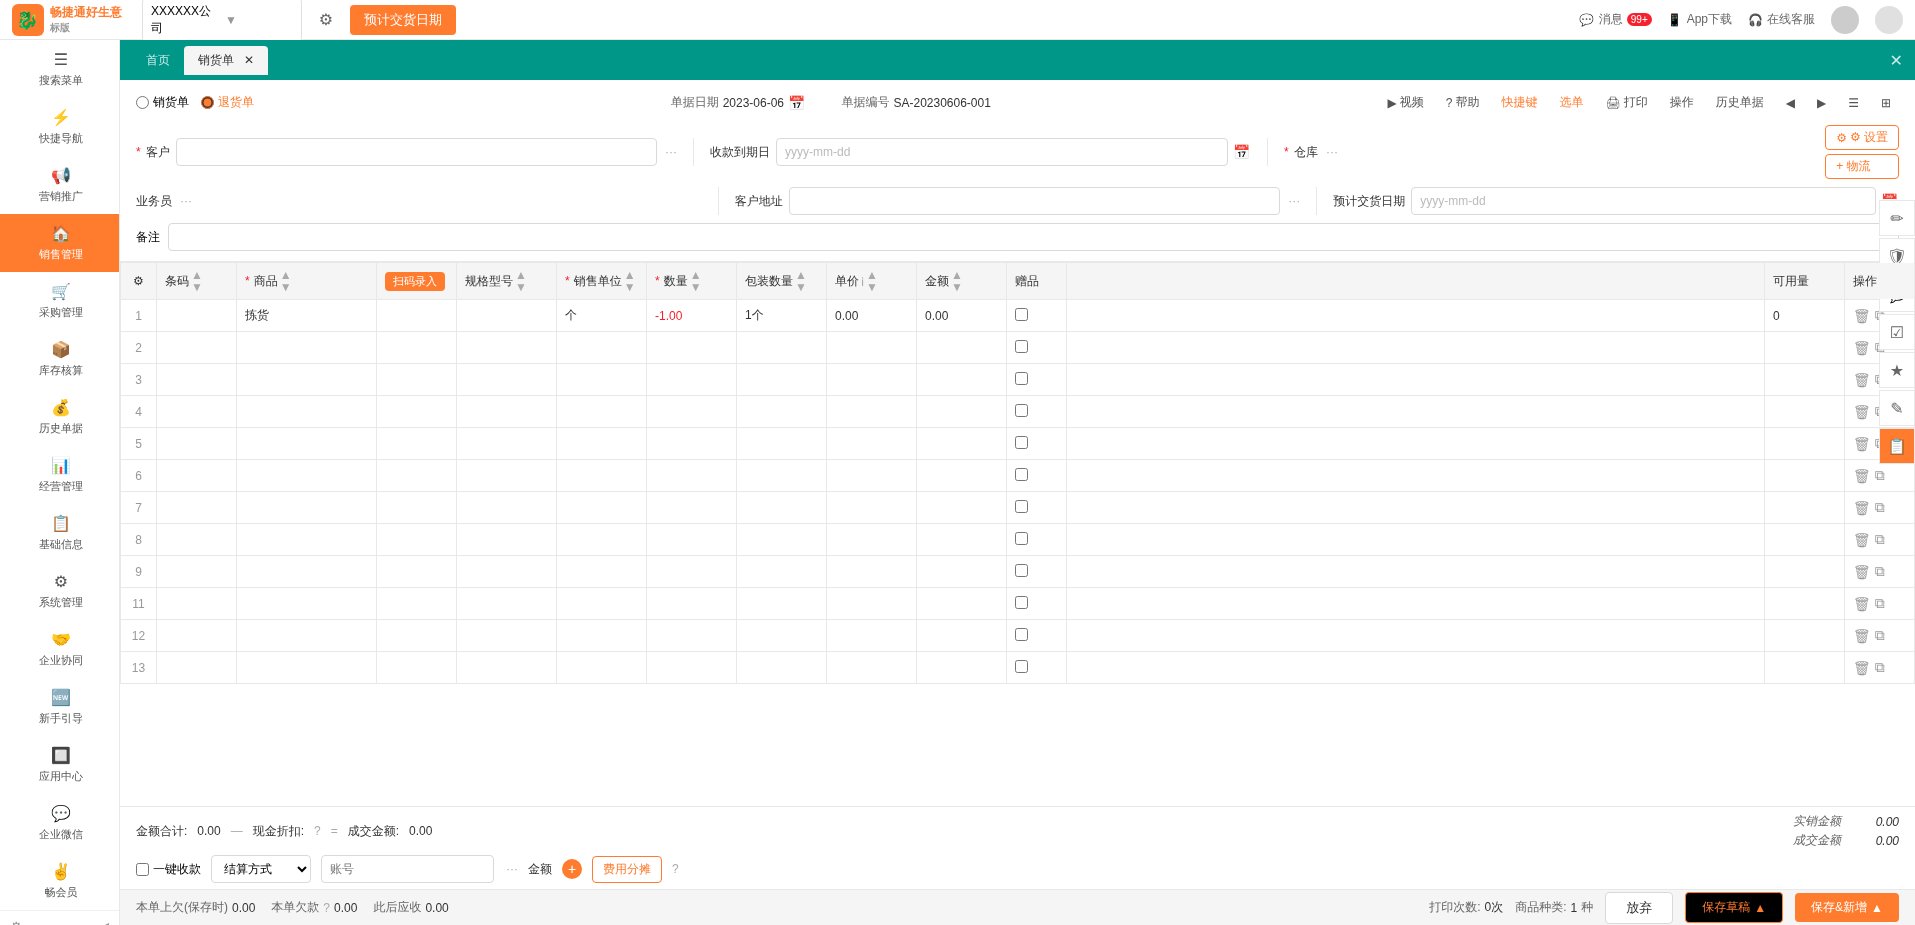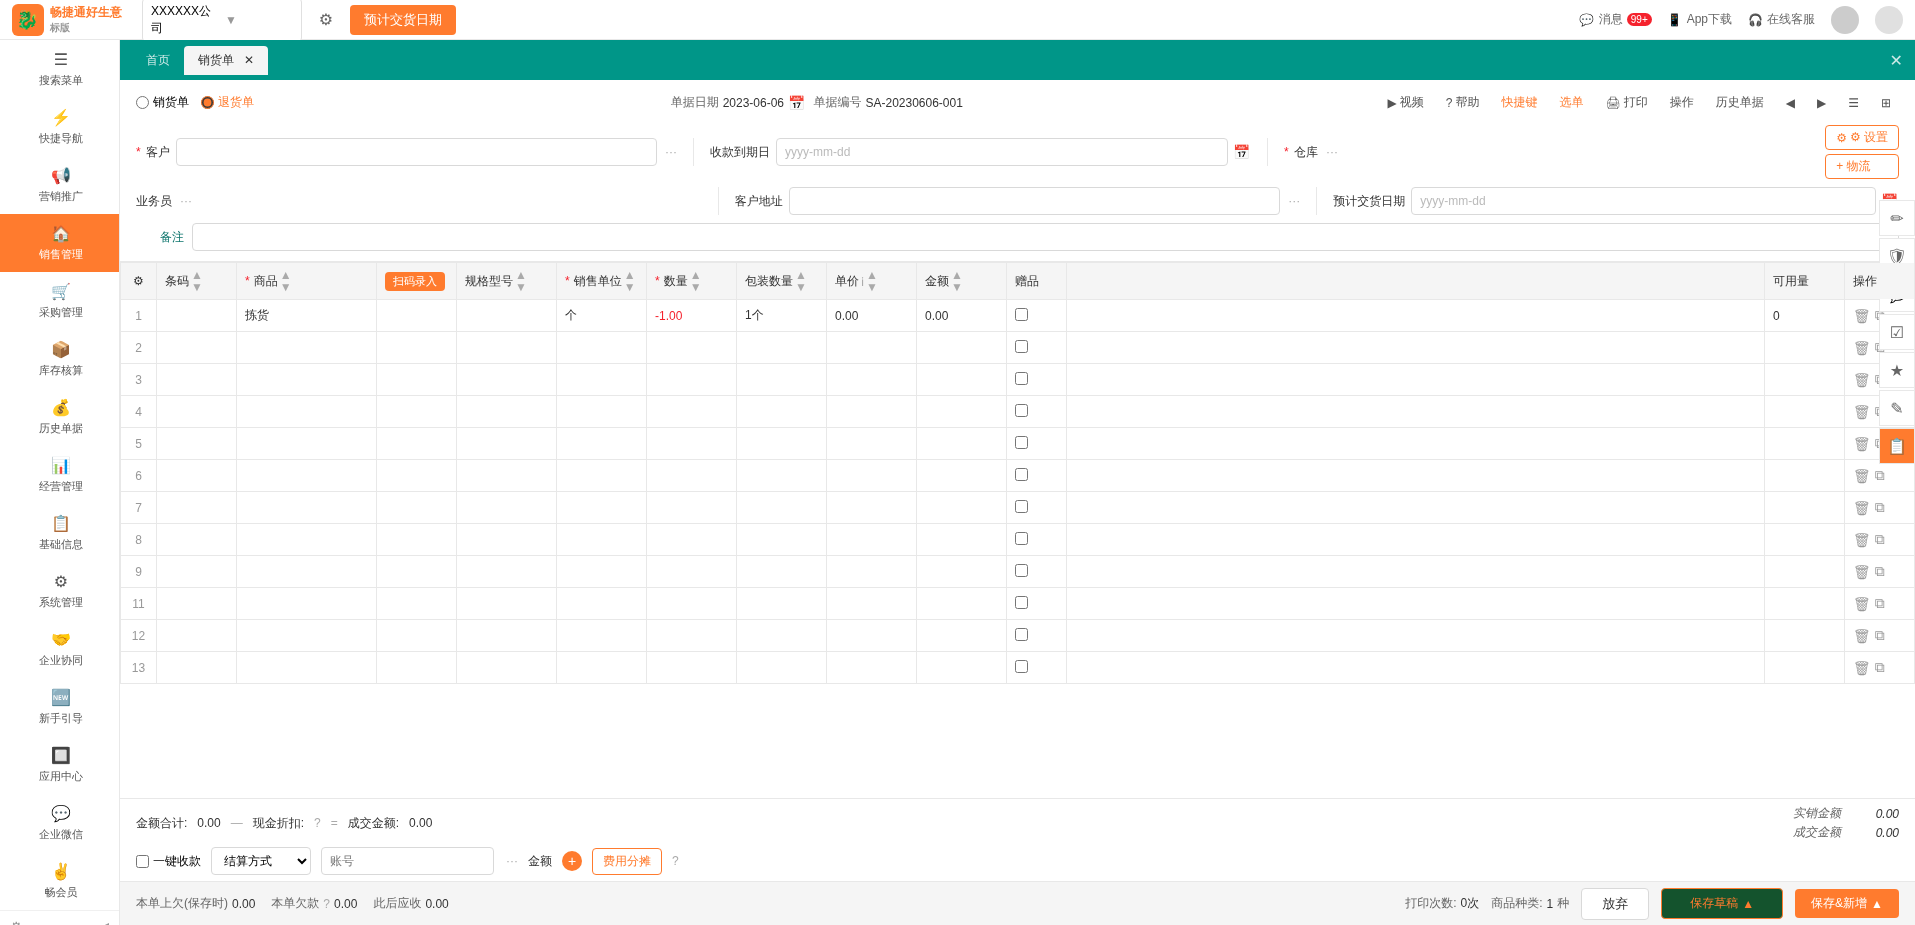--- a/index.html
+++ b/index.html
@@ -87,21 +87,21 @@
     .tab-bar-right { margin-left: auto; color: rgba(255,255,255,0.8); font-size: 16px; cursor: pointer; }
 
     
     .form-area {
       background: #fff; padding: 10px 16px; border-bottom: 1px solid #e8e8e8;
     }
     .radio-group { display: flex; align-items: center; gap: 12px; }
     .radio-item { display: flex; align-items: center; gap: 4px; cursor: pointer; }
     .radio-item input[type=radio] { accent-color: #ff7b2e; }
     .doc-info { display: flex; align-items: center; gap: 8px; margin-left: auto; }
-    .doc-info-item { display: flex; align-items: center; gap: 4px; color: #333; }
+    .doc-info-item { display: flex; align-items: center; gap: 4px; color: #333; margin-left: 28px; }
     .doc-info-item .label { color: #666; }
     .doc-info-item .value { font-weight: 500; }
     .toolbar-btn {
       display: flex; align-items: center; gap: 3px; padding: 4px 8px;
       border: none; background: none; cursor: pointer; color: #555; font-size: 12px;
     }
     .toolbar-btn.orange { color: #ff7b2e; }
 
     
     .form-fields-row {
@@ -123,21 +123,21 @@
     .side-btn {
       border: 1px solid #ff7b2e; color: #ff7b2e; background: #fff;
       border-radius: 4px; padding: 3px 10px; cursor: pointer; font-size: 12px;
       display: flex; align-items: center; gap: 3px;
     }
 
     
     .remarks-row {
       display: flex; align-items: center; gap: 8px;
     }
-    .remarks-row label { color: #0f766e; margin-left: 24px; }
+    .remarks-row label { color: #000000; }
     .remarks-input {
       flex: 1; border: 1px solid #d9d9d9; border-radius: 4px; padding: 4px 8px;
       height: 28px; outline: none;
     }
 
     
     .table-container {
       flex: 1; overflow: auto; background: #fff;
     }
     table {
@@ -202,35 +202,35 @@
     }
     .expense-btn {
       border: 1px solid #ff7b2e; color: #ff7b2e; background: #fff;
       border-radius: 4px; padding: 4px 10px; cursor: pointer; font-size: 12px;
     }
     .question-icon { color: #aaa; cursor: pointer; }
 
     
     .status-bar {
       display: flex; align-items: center; background: #f5f5f5; border-top: 1px solid #e8e8e8;
-      padding: 6px 16px; height: 44px; gap: 16px;
+      padding: 6px 16px; height: 36px; gap: 16px;
     }
     .status-item { display: flex; align-items: center; gap: 4px; }
     .status-label { color: #666; }
     .status-value { color: #333; font-weight: 500; }
     .status-question { color: #aaa; cursor: pointer; }
     .status-right { margin-left: auto; display: flex; align-items: center; gap: 12px; }
     .status-product { display: flex; align-items: center; gap: 4px; }
     .discard-btn {
       border: 1px solid #d9d9d9; background: #fff; border-radius: 4px;
       padding: 6px 20px; cursor: pointer; color: #333; font-size: 13px;
     }
     .save-draft-btn {
-      border: 1px solid #ff7b2e; background: #14532d; color: #ff7b2e; border-radius: 4px;
-      padding: 6px 28px; cursor: pointer; font-size: 13px; display: flex; align-items: center; gap: 4px;
+      border: 1px solid #ff7b2e; background: #000000; color: #ff7b2e; border-radius: 4px;
+      padding: 6px 16px; cursor: pointer; font-size: 13px; display: flex; align-items: center; gap: 4px;
     }
     .save-new-btn {
       background: #ff7b2e; color: #fff; border: none; border-radius: 4px;
       padding: 6px 16px; cursor: pointer; font-size: 13px; display: flex; align-items: center; gap: 4px;
     }
     .btn-chevron { font-size: 12px; }
 
     
     .right-float {
       position: fixed; right: 0; top: 200px; display: flex; flex-direction: column; gap: 2px;

